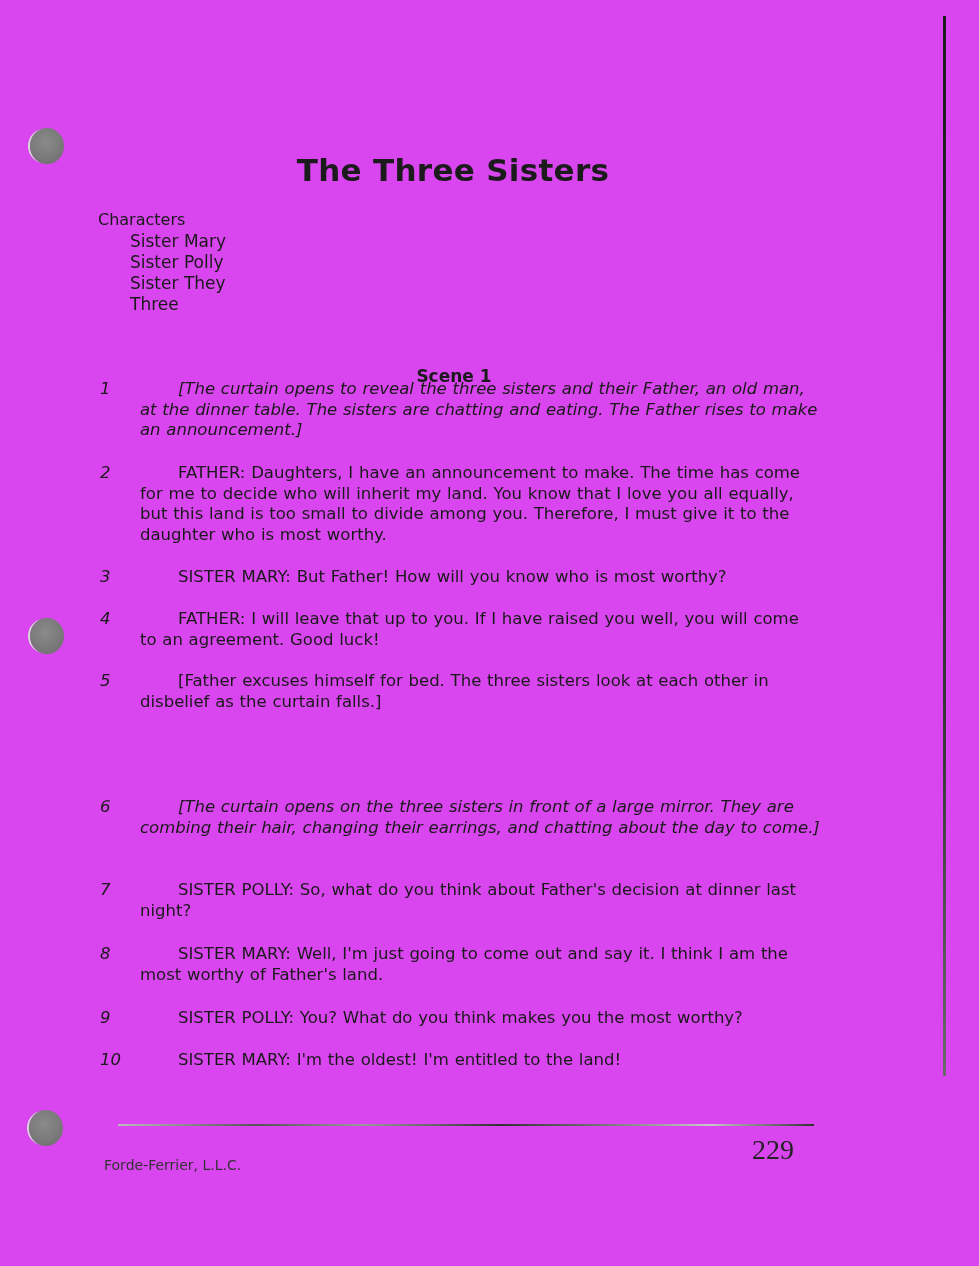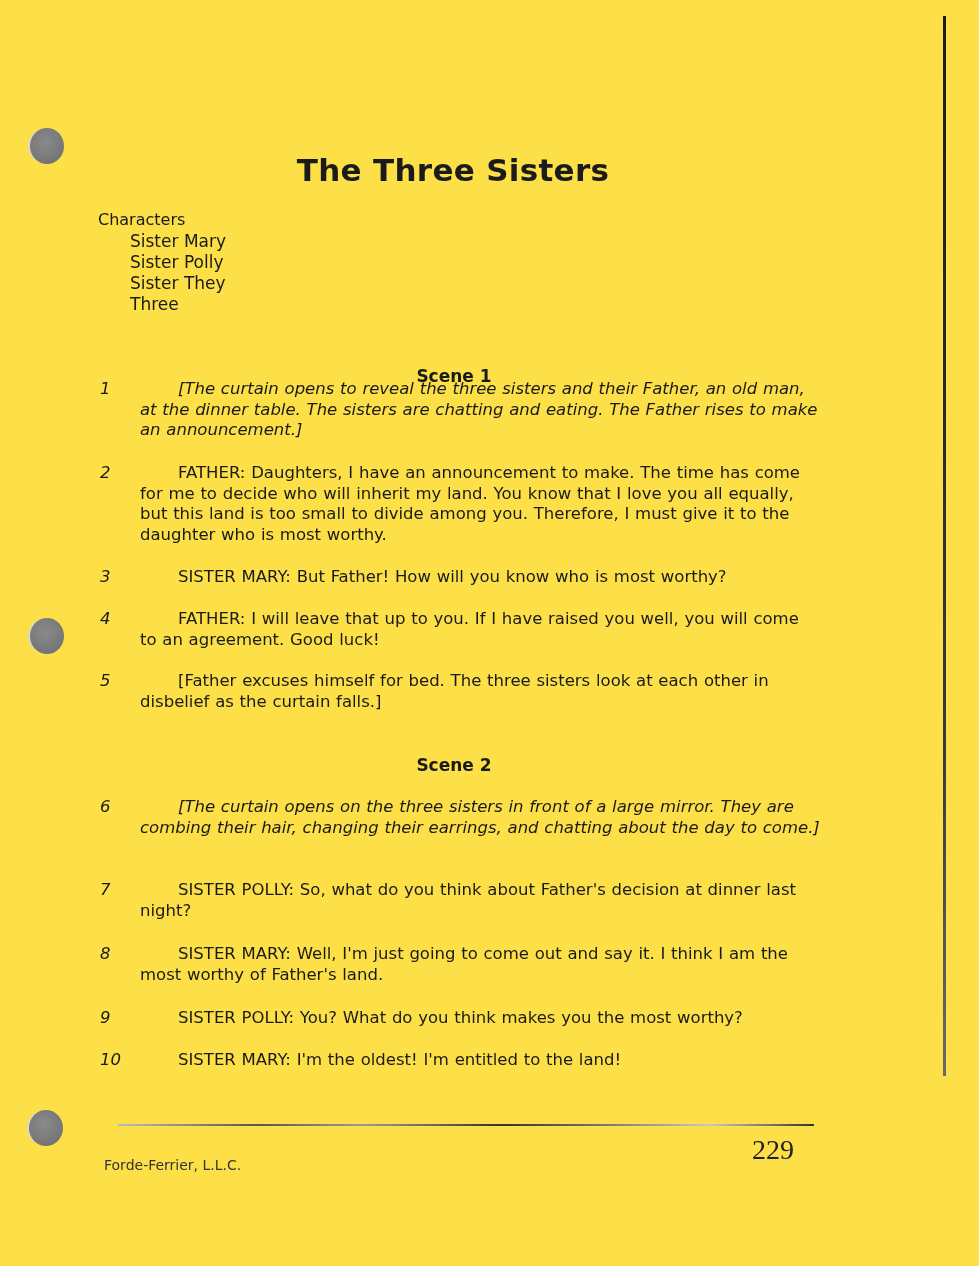--- a/index.html
+++ b/index.html
@@ -12,21 +12,21 @@
       height: 1266px;
       position: relative;
       overflow: hidden;
       font-family: "DejaVu Sans", sans-serif;
       color: #1a1a1a;
     }
     .page {
       position: absolute;
       left: 0; top: 0;
       width: 979px; height: 1266px;
-      background: #fde047;
+      background: #d946ef;
     }
     .hole {
       position: absolute;
       width: 34px;
       height: 36px;
       border-radius: 50%;
       background: radial-gradient(circle at 45% 40%, #8a8a8a 0%, #7a7a7a 55%, #6a6a6a 100%);
       box-shadow: -3px 0 0 -1px #d8d8d8;
     }
     .hole.h1 { left: 30px; top: 128px; }
@@ -161,21 +161,20 @@
   <div class="line" style="top:609px;">
     <span class="num">4</span>
     <div class="body">FATHER:  I will leave that up to you.  If I have raised you well, you will come to an agreement.  Good luck!</div>
   </div>
 
   <div class="line" style="top:671px;">
     <span class="num">5</span>
     <div class="body">[Father excuses himself for bed.  The three sisters look at each other in disbelief as the curtain falls.]</div>
   </div>
 
-  <div class="scene-heading" style="top:755px;">Scene 2</div>
 
   <div class="line" style="top:797px;">
     <span class="num">6</span>
     <div class="body italic">[The curtain opens on the three sisters in front of a large mirror.  They are combing their hair, changing their earrings, and chatting about the day to come.]</div>
   </div>
 
   <div class="line" style="top:880px;">
     <span class="num">7</span>
     <div class="body">SISTER POLLY:  So, what do you think about Father's decision at dinner last night?</div>
   </div>

